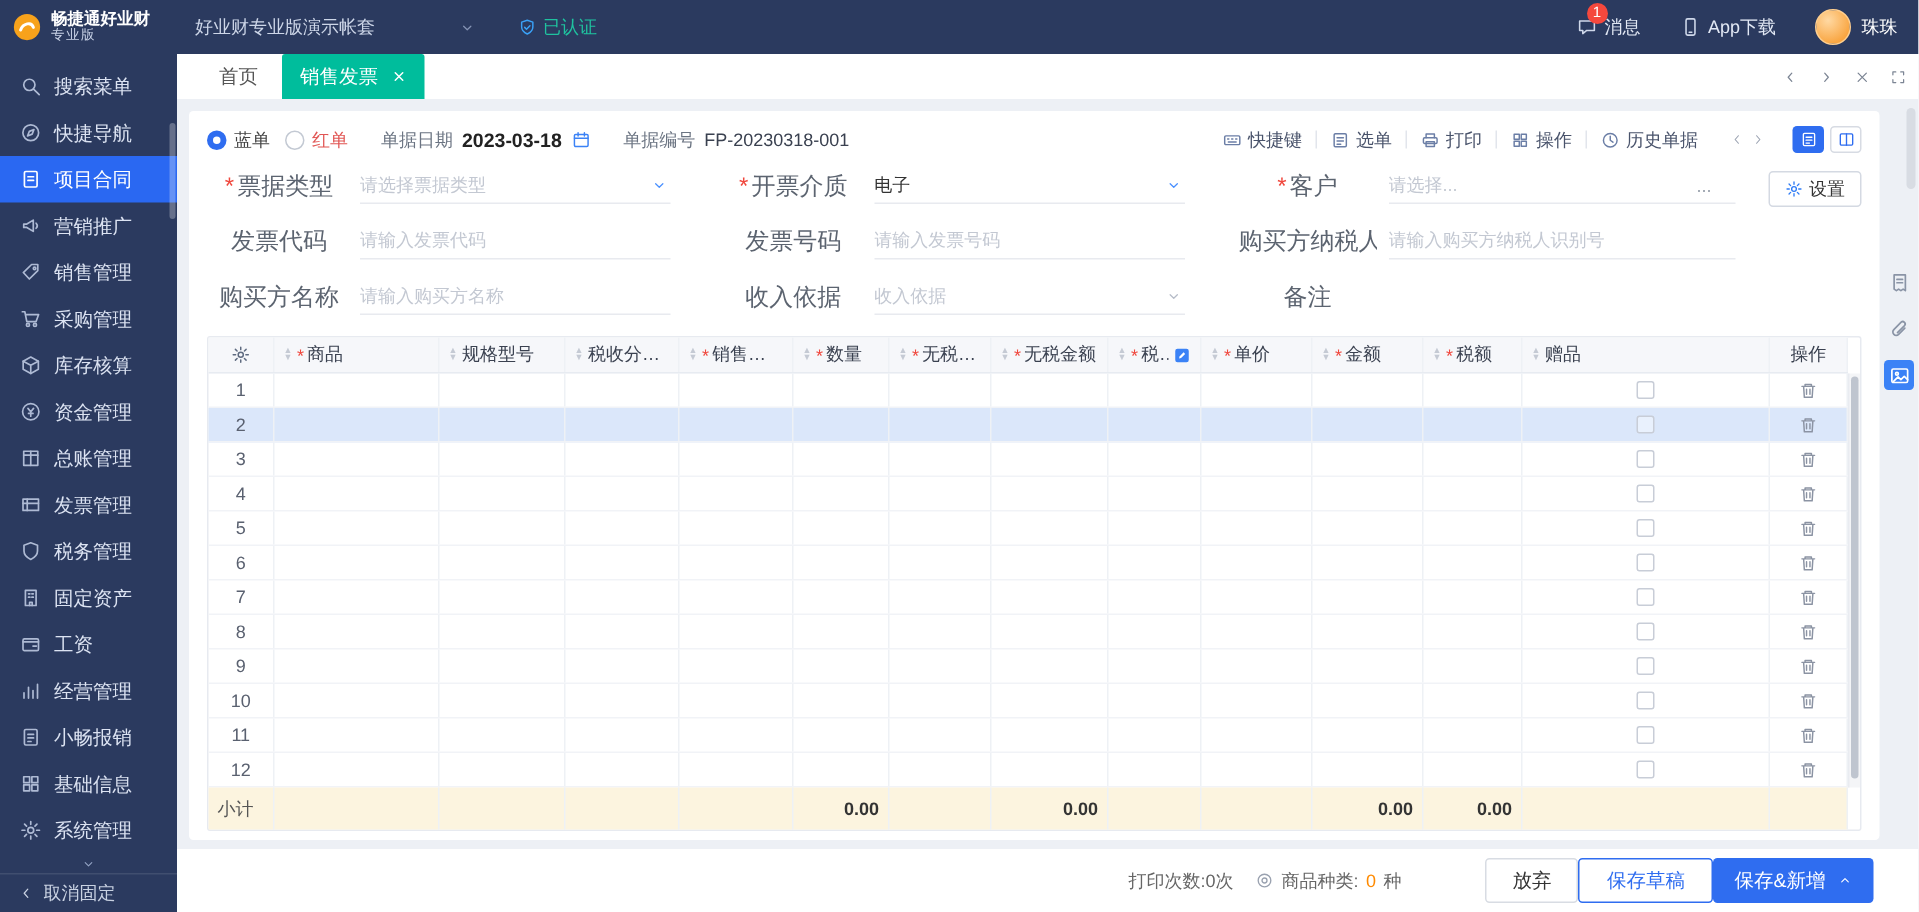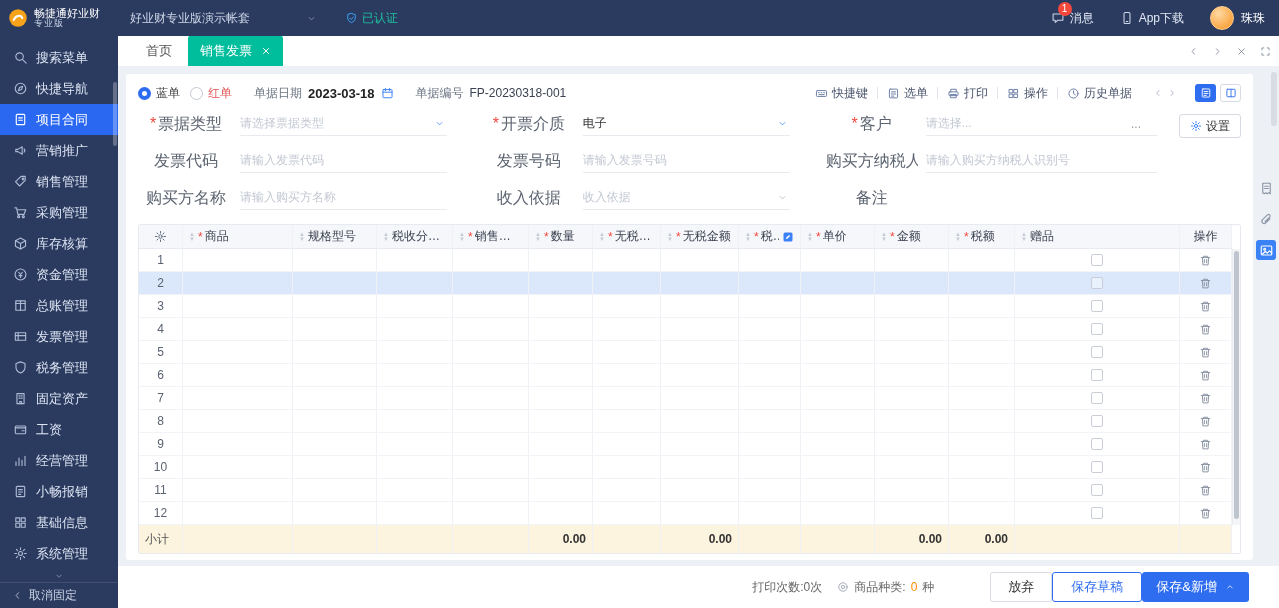--- a/index.html
+++ b/index.html
@@ -5,21 +5,21 @@
   *{box-sizing:border-box;margin:0;padding:0;}
   html,body{width:1279px;height:608px;overflow:hidden;}
   body{font-family:"Liberation Sans","DejaVu Sans",sans-serif;display:flex;flex-direction:column;background:#edf0f5;font-size:12px;color:#333;}
   .ic{width:14px;height:14px;fill:none;stroke:currentColor;stroke-width:1.2;stroke-linecap:round;stroke-linejoin:round;display:block;}
 
   
   .topbar{height:36px;flex:none;background:#2b3a5f;display:flex;align-items:center;color:#dfe5f1;padding:0 14px 0 8px;}
   .brand{display:flex;align-items:center;gap:6px;width:112px;flex:none;}
   .brand-ic .ic{width:20px;height:20px;}
   .brand-txt{display:flex;flex-direction:column;line-height:1.1;}
-  .brand-l1{font-size:11px;font-weight:normal;color:#fff;white-space:nowrap;}
+  .brand-l1{font-size:11px;font-weight:bold;color:#fff;white-space:nowrap;}
   .brand-l2{font-size:9px;color:#c8d2e6;letter-spacing:1px;}
   .acct{display:flex;align-items:center;gap:56px;margin-left:10px;cursor:pointer;color:#cdd6e8;font-size:12px;}
   .acct .ic{width:11px;height:11px;color:#8593b4;}
   .verified{display:flex;align-items:center;gap:4px;margin-left:28px;color:#1fc29f;font-size:12px;}
   .verified .ic{width:13px;height:13px;color:#3aa2f8;}
   .top-sp{flex:1;}
   .top-act{position:relative;display:flex;align-items:center;gap:5px;margin-left:26px;cursor:pointer;color:#e2e8f4;font-size:12px;}
   .top-act .ic{width:14px;height:14px;color:#cfd8ea;}
   .badge{position:absolute;top:-8px;left:7px;min-width:14px;height:14px;border-radius:7px;background:#f5483d;color:#fff;font-size:10px;line-height:14px;text-align:center;padding:0 3px;}
   .user{display:flex;align-items:center;gap:7px;margin-left:26px;cursor:pointer;}

